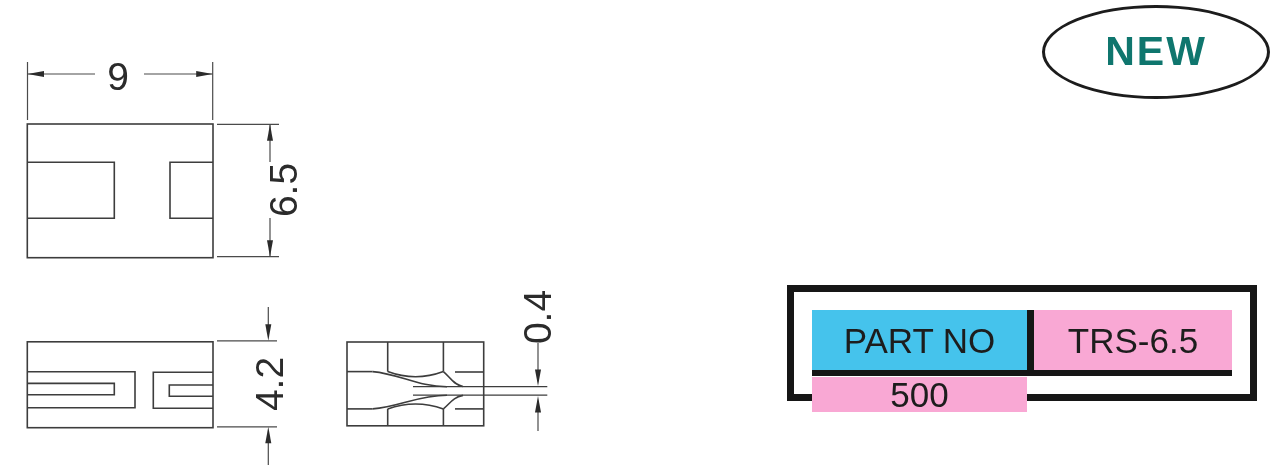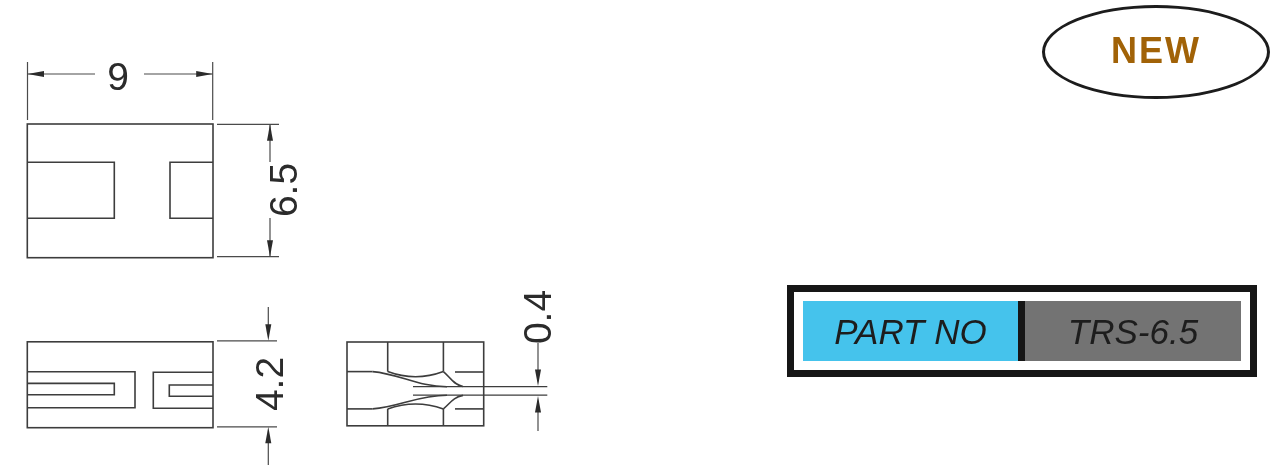--- a/index.html
+++ b/index.html
@@ -28,60 +28,59 @@
     width: 222px;
     height: 88px;
     background: #ffffff;
     border: 3px solid #1c1c1c;
     border-radius: 50%;
     display: flex;
     align-items: center;
     justify-content: center;
   }
   .badge-text {
-    color: #a16207;
-    font-size: 36px;
+    color: #0f766e;
+    font-size: 41px;
     font-weight: bold;
     letter-spacing: 2px;
     line-height: 1;
     transform: translateY(-1px);
     text-align: right;
   }
   
   .spec-table {
     position: absolute;
     left: 787px;
     top: 285px;
     width: 470px;
-    height: 92px;
+    height: 116px;
     box-sizing: border-box;
     border: 7px solid #161616;
     background: #ffffff;
-    padding: 9px;
-    font-style: italic;
+    padding: 18px;
   }
   .spec-grid {
     width: 100%;
     height: 100%;
     background: #161616;
     display: grid;
     grid-template-columns: 215px 1fr;
     grid-template-rows: 60px 1fr;
     gap: 7px;
   }
   .spec-cell {
     display: flex;
     align-items: center;
     justify-content: center;
     color: #1d1d1d;
     font-size: 35px;
     line-height: 1;
   }
   .spec-cell.header { background: #45C3EC; }
-  .spec-cell.value  { background: #737373; }
+  .spec-cell.value  { background: #f9a8d4; }
 </style>
 </head>
 <body>
 
 <div id="stage">
 
   <svg id="drawing-svg" width="1275" height="465" viewBox="0 0 1275 465" fill="none" stroke="#3d3d3d" stroke-width="1.6" stroke-linecap="butt">
 
     <g>
       <rect x="27.3" y="124" width="185.7" height="133.7"></rect>
@@ -164,16 +163,17 @@
   </svg>
 
   <div class="badge-ellipse">
     <span class="badge-text">NEW</span>
   </div>
 
   <div class="spec-table">
     <div class="spec-grid">
       <div class="spec-cell header">PART NO</div>
       <div class="spec-cell value">TRS-6.5</div>
+      <div class="spec-cell value">500</div>
     </div>
   </div>
 
 </div>
 
 </body></html>

